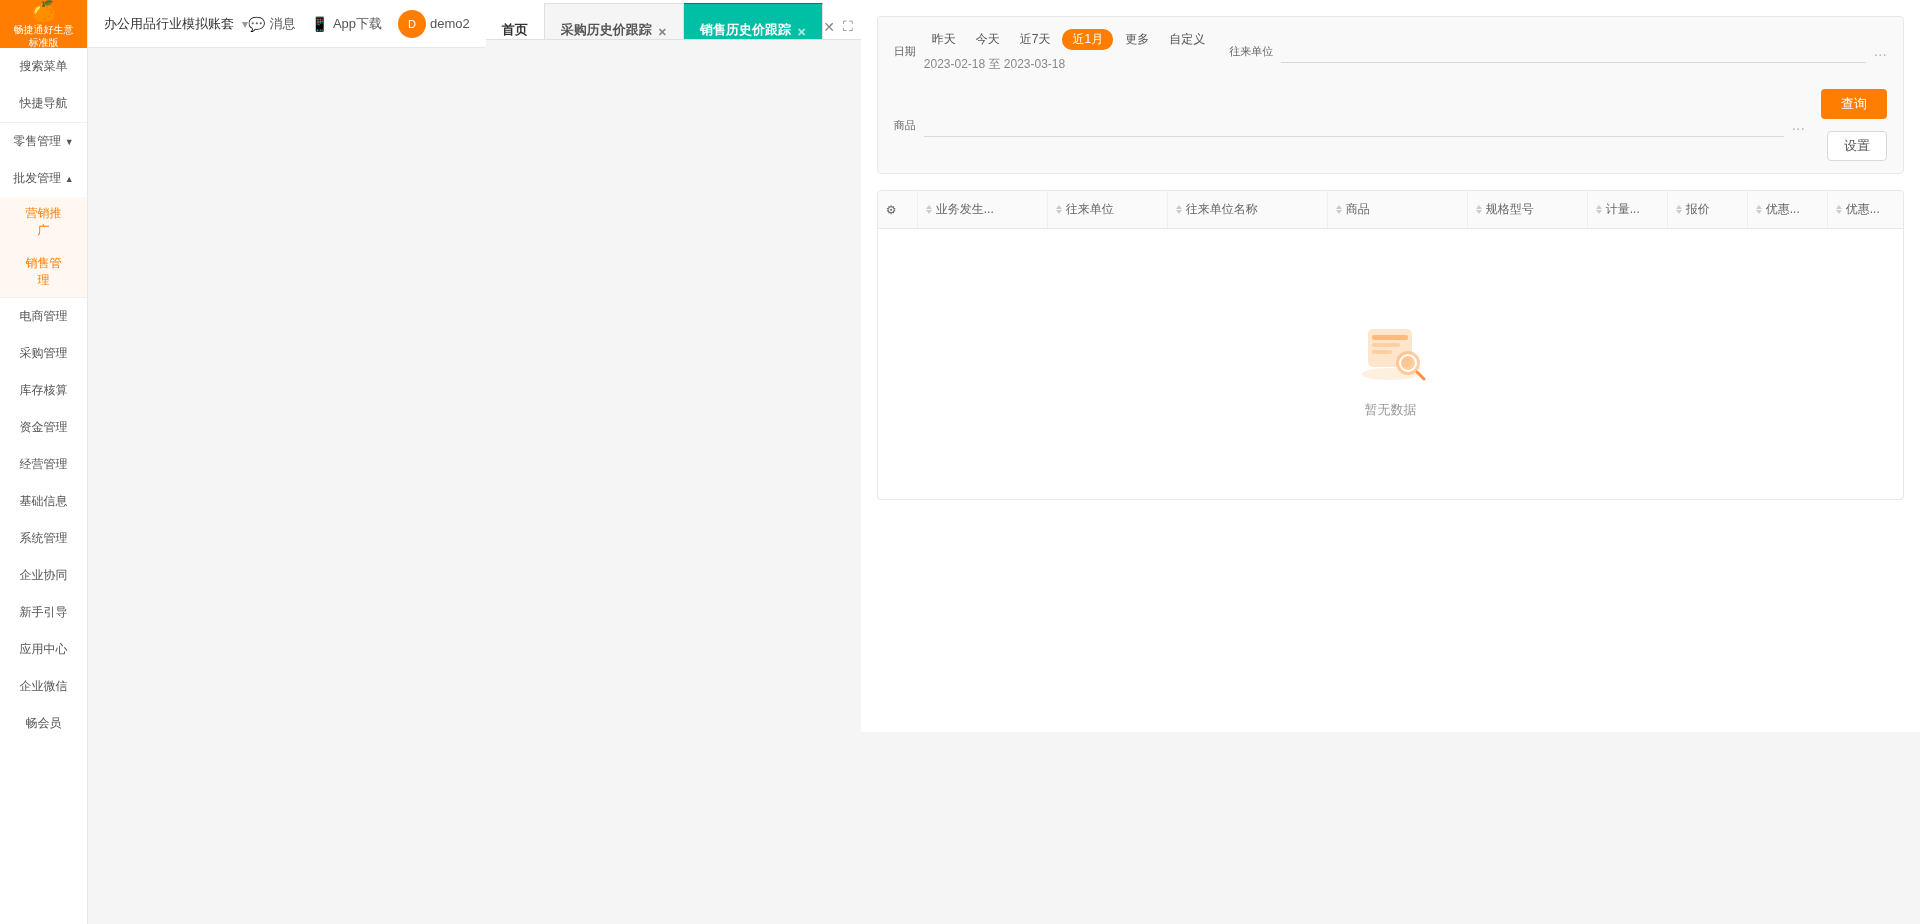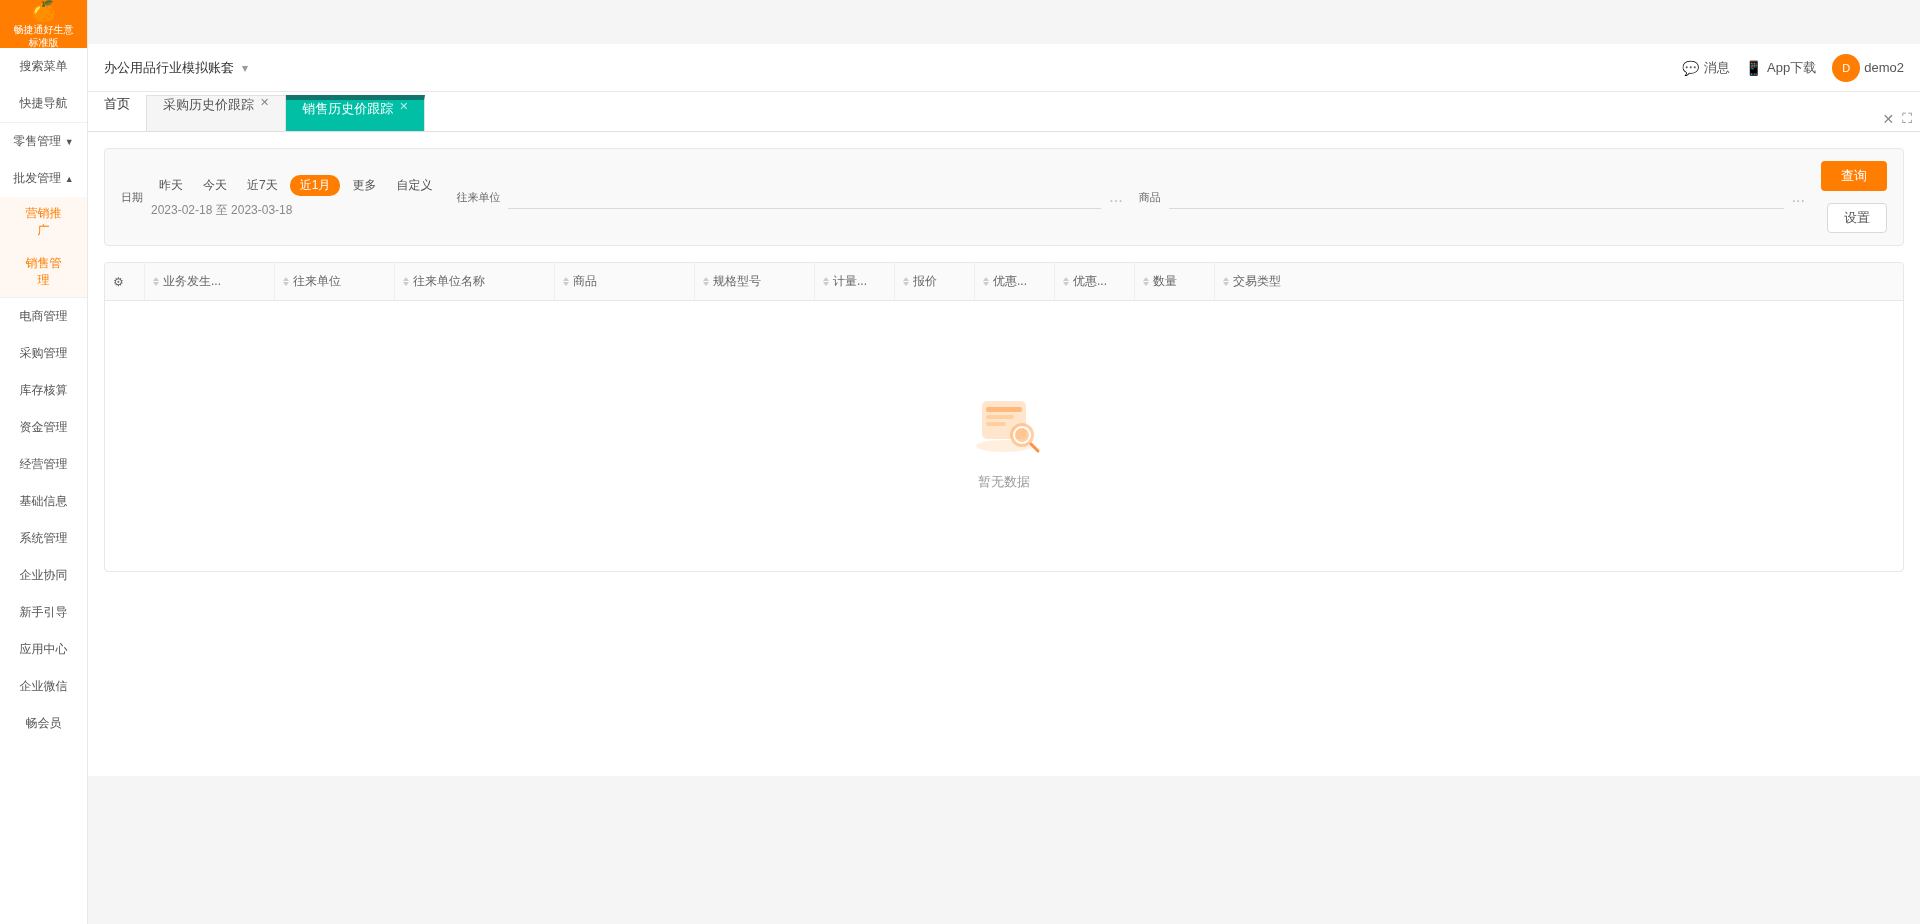--- a/index.html
+++ b/index.html
@@ -7,36 +7,36 @@
 
     
     .sidebar { width: 88px; background: #fff; display: flex; flex-direction: column; border-right: 1px solid #e8e8e8; height: 924px; flex-shrink: 0; }
     .sidebar-logo { height: 48px; background: #ff7d00; display: flex; align-items: center; justify-content: center; flex-direction: column; padding: 4px; }
     .sidebar-logo-text { color: #fff; font-size: 10px; line-height: 1.3; text-align: center; }
     .sidebar-item { padding: 10px 4px; text-align: center; cursor: pointer; font-size: 12px; color: #555; border-bottom: none; }
     .sidebar-section { border-top: 1px solid #f0f0f0; }
     .sidebar-sub-item { padding: 8px 20px; text-align: center; cursor: pointer; font-size: 12px; color: #555; }
 
     
-    .main { flex: 1; display: flex; flex-direction: column; height: 732px; overflow: hidden; margin-top: 44px; }
+    .main { flex: 1; display: flex; flex-direction: row; height: 732px; overflow: hidden; }
 
     
     .topbar { height: 48px; background: #fff; display: flex; align-items: center; justify-content: space-between; padding: 0 16px; border-bottom: 1px solid #e8e8e8; flex-shrink: 0; }
     .topbar-left { display: flex; align-items: center; gap: 8px; }
     .topbar-title { font-size: 13px; color: #333; }
     .topbar-dropdown { color: #999; font-size: 12px; cursor: pointer; }
     .topbar-right { display: flex; align-items: center; gap: 16px; font-size: 13px; color: #555; }
     .topbar-right-item { display: flex; align-items: center; gap: 4px; cursor: pointer; }
     .avatar { width: 28px; height: 28px; border-radius: 50%; background: #ff7d00; display: flex; align-items: center; justify-content: center; color: #fff; font-size: 11px; }
 
     
     .tabbar { height: 40px; background: #fff; display: flex; align-items: flex-end; border-bottom: 1px solid #e0e0e0; flex-shrink: 0; padding-left: 0; }
-    .tab { height: 36px; padding: 0 16px; display: flex; align-items: flex-start; gap: 6px; cursor: pointer; font-size: 13px; color: #555; border-right: 1px solid #e0e0e0; background: #f5f5f5; border-top: 1px solid #e0e0e0; }
+    .tab { height: 36px; padding: 0 16px; display: flex; align-items: flex-end; gap: 6px; cursor: pointer; font-size: 13px; color: #555; border-right: 1px solid #e0e0e0; background: #f5f5f5; border-top: 1px solid #e0e0e0; font-weight: bold; }
     .tab.home { background: #fff; color: #333; border-top: none; border-left: none; border-right: 1px solid #e0e0e0; }
-    .tab.active { background: #00bfa5; color: #fff; border-top: 5px solid #0f766e; }
+    .tab.active { background: #00bfa5; color: #fff; border-top: 1px solid #0f766e; }
     .tab-close { font-size: 11px; opacity: 0.7; }
     .tabbar-right { margin-left: auto; display: flex; align-items: center; gap: 8px; padding-right: 8px; padding-bottom: 4px; }
     .tabbar-icon { cursor: pointer; color: #888; font-size: 14px; }
 
     
     .content { flex: 1; overflow: auto; background: #fff; }
     .content-inner { padding: 16px; }
 
     
     .page-header { display: flex; align-items: center; justify-content: space-between; margin-bottom: 16px; }

